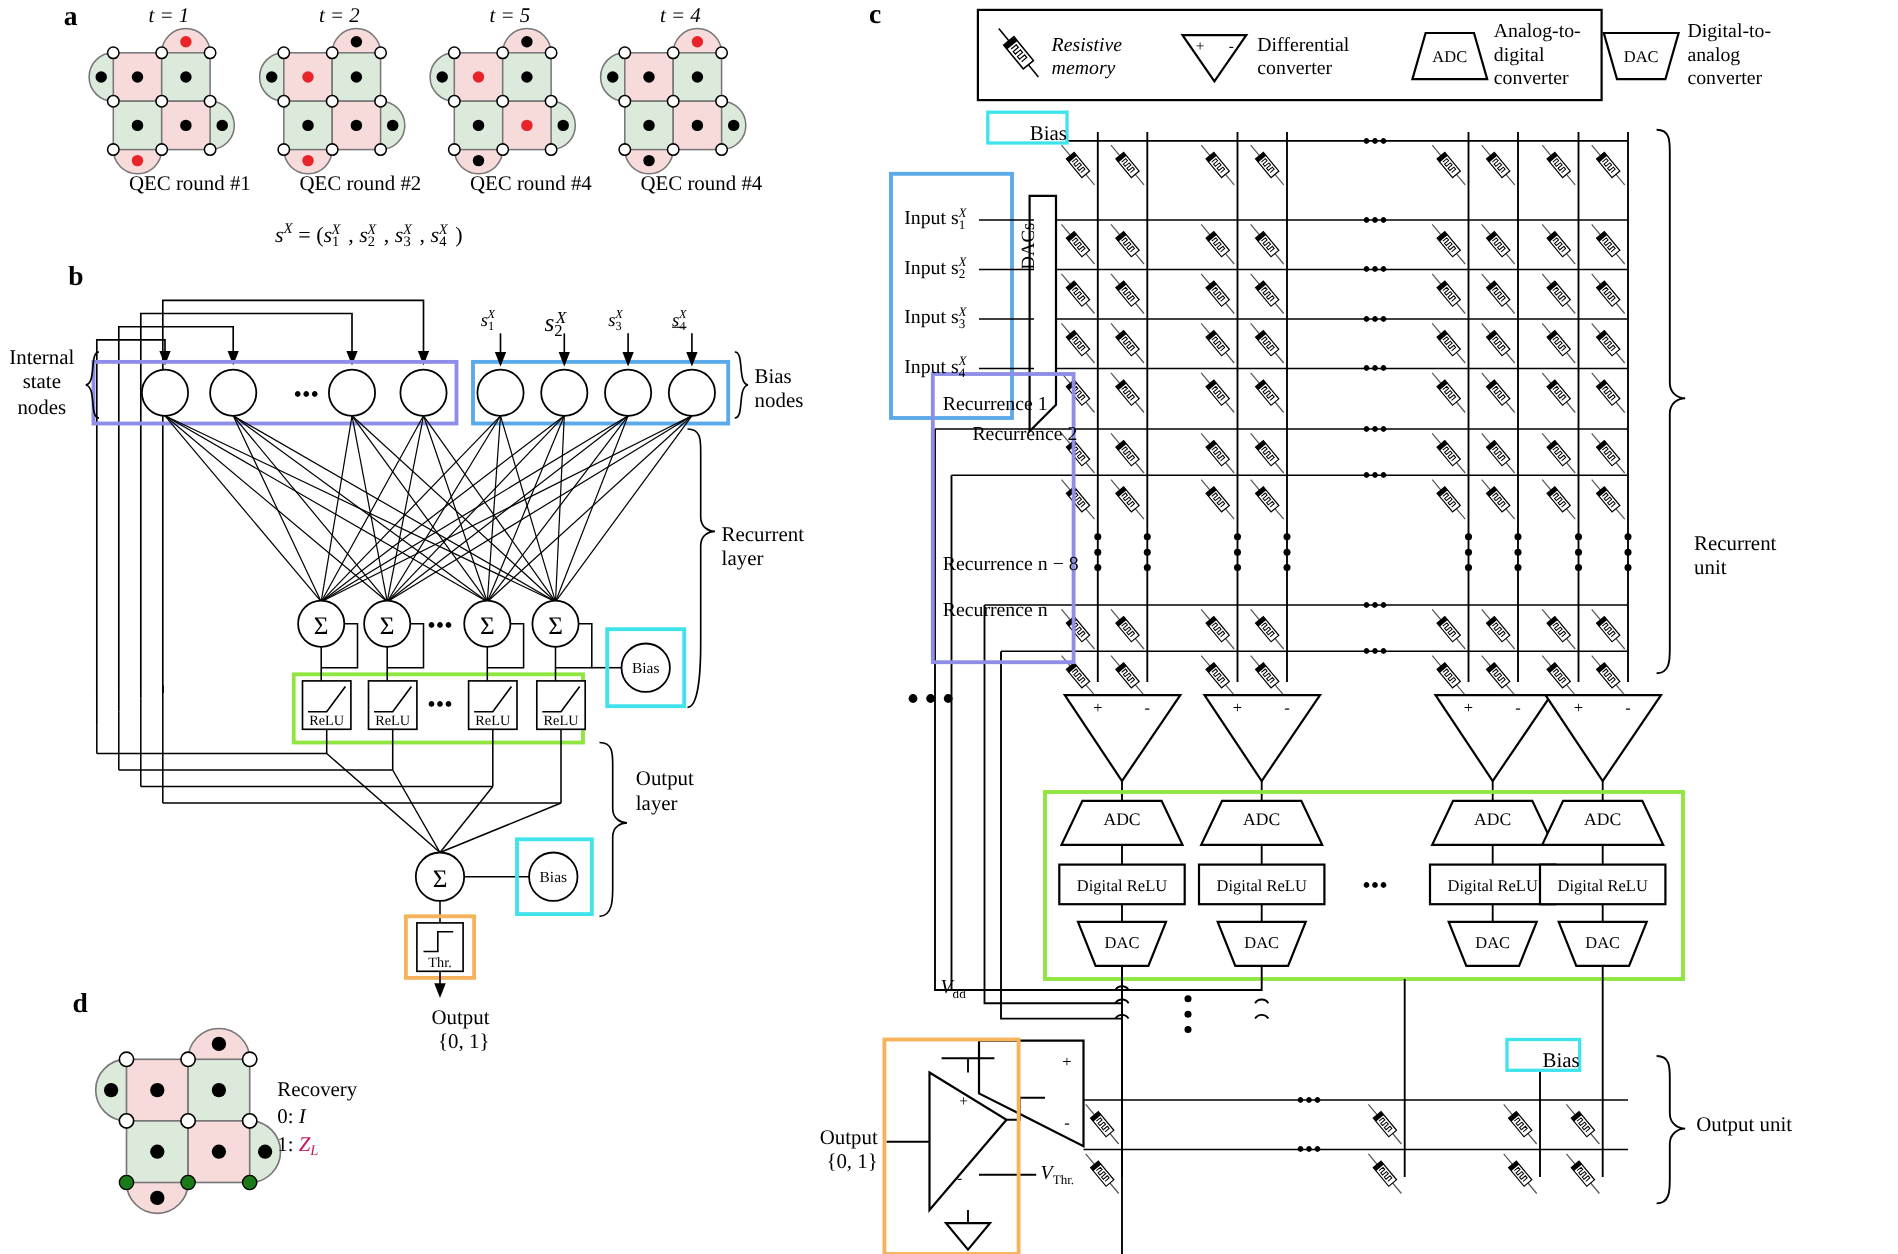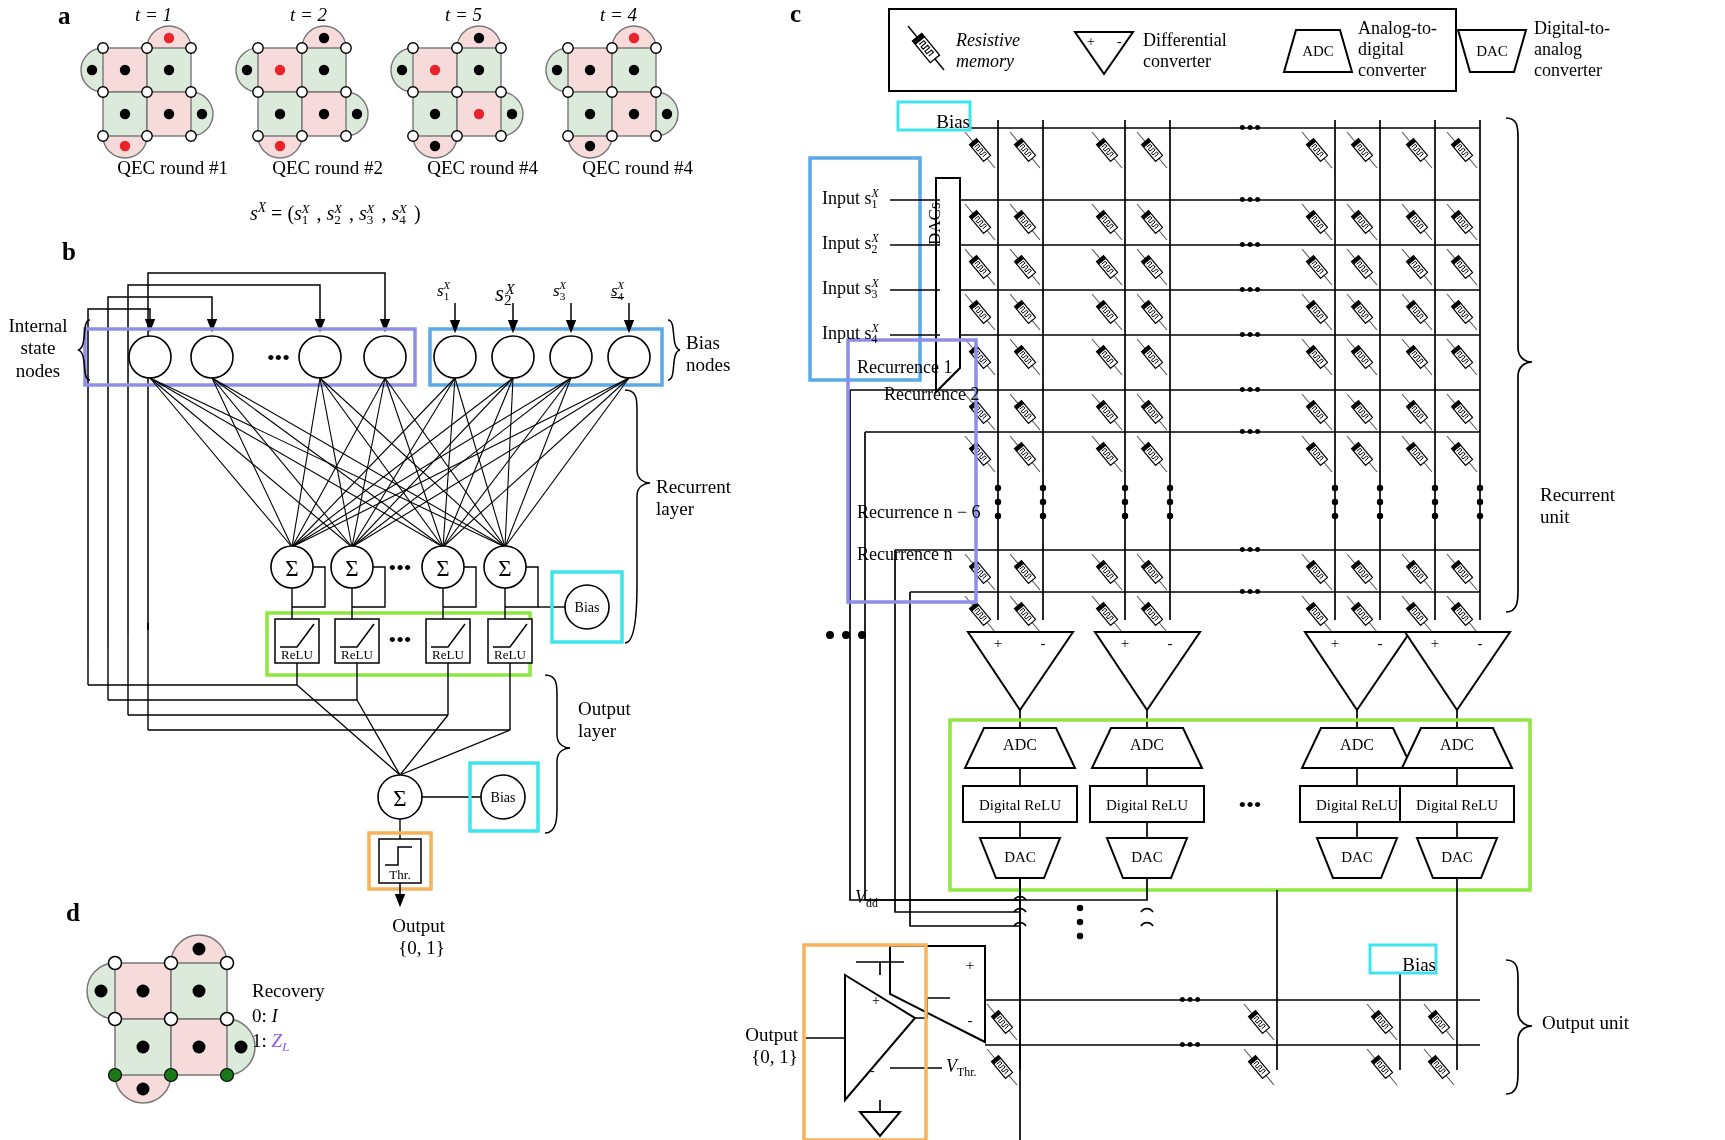--- a/index.html
+++ b/index.html
@@ -395,21 +395,21 @@
     <circle cx="147" cy="94" r="6.5" fill="#fff" stroke="#000" stroke-width="1.5"></circle>
     <circle cx="35" cy="150" r="6.5" fill="#1a7a1a" stroke="#000" stroke-width="1.2"></circle>
     <circle cx="91" cy="150" r="6.5" fill="#1a7a1a" stroke="#000" stroke-width="1.2"></circle>
     <circle cx="147" cy="150" r="6.5" fill="#1a7a1a" stroke="#000" stroke-width="1.2"></circle>
   </g>
 </svg>
 
 <div style="position:absolute;left:252px;top:978px;font-size:19px;line-height:1.32;">
   <div>Recovery</div>
   <div><span>0:</span> <span class="ital">I</span></div>
-  <div><span>1:</span> <span class="ital" style="color:#8b5cf6;"><span>Z</span><span style="font-size:0.7em;position:relative;top:4px;">L</span></span></div>
+  <div><span>1:</span> <span class="ital" style="color:#be185d;"><span>Z</span><span style="font-size:0.7em;position:relative;top:4px;">L</span></span></div>
 </div>
 
 <div class="panel-letter" style="left:790px;top:0px;">c</div>
 
 <div style="position:absolute;left:888px;top:8px;width:565px;height:80px;border:2.5px solid #000;background:#fff;"></div>
 
 <svg style="position:absolute;left:902px;top:22px;" width="48" height="52" viewBox="0 0 48 52">
   <line x1="6" y1="4" x2="42" y2="48" stroke="#000" stroke-width="1.4"></line>
   <g transform="translate(24,26) rotate(50.7)">
     <rect x="-14" y="-6" width="28" height="12" fill="#fff" stroke="#000" stroke-width="1.4"></rect>
@@ -783,21 +783,21 @@
 
 <div style="position:absolute;left:822px;top:188px;font-size:18px;white-space:nowrap;"><span class="ital" style="font-style:normal;">Input s</span><span style="font-size:0.66em;position:relative;top:4px;">1</span><span style="font-size:0.66em;position:relative;top:-7px;left:-6px;" class="ital">X</span></div>
 <div style="position:absolute;left:822px;top:233px;font-size:18px;white-space:nowrap;"><span>Input s</span><span style="font-size:0.66em;position:relative;top:4px;">2</span><span style="font-size:0.66em;position:relative;top:-7px;left:-6px;" class="ital">X</span></div>
 <div style="position:absolute;left:822px;top:278px;font-size:18px;white-space:nowrap;"><span>Input s</span><span style="font-size:0.66em;position:relative;top:4px;">3</span><span style="font-size:0.66em;position:relative;top:-7px;left:-6px;" class="ital">X</span></div>
 <div style="position:absolute;left:822px;top:323px;font-size:18px;white-space:nowrap;"><span>Input s</span><span style="font-size:0.66em;position:relative;top:4px;">4</span><span style="font-size:0.66em;position:relative;top:-7px;left:-6px;" class="ital">X</span></div>
 
 <div style="position:absolute;left:925px;top:245px;font-size:17px;transform:rotate(-90deg);transform-origin:left top;white-space:nowrap;">DACs</div>
 
 <div class="lbl" style="left:857px;top:357px;width:180px;text-align:left;font-size:18px;"><span>Recurrence 1</span></div>
 <div class="lbl" style="left:857px;top:384px;width:180px;text-align:left;font-size:18px;margin-left:27px;"><span>Recurrence 2</span></div>
-<div class="lbl" style="left:857px;top:502px;width:200px;text-align:left;font-size:18px;"><span>Recurrence n − 6</span></div>
+<div class="lbl" style="left:857px;top:502px;width:200px;text-align:left;font-size:18px;"><span>Recurrence n − 8</span></div>
 <div class="lbl" style="left:857px;top:544px;width:180px;text-align:left;font-size:18px;"><span>Recurrence n</span></div>
 
 <div class="lbl" style="left:1540px;top:484px;width:130px;text-align:left;font-size:19px;">
   <div>Recurrent</div>
   <div>unit</div>
 </div>
 <div class="lbl" style="left:1542px;top:1012px;width:130px;text-align:left;font-size:19px;">Output unit</div>
 
 <div style="position:absolute;left:855px;top:887px;font-size:18px;"><span class="ital">V</span><span style="font-size:0.66em;position:relative;top:4px;">dd</span></div>
 <div style="position:absolute;left:946px;top:1056px;font-size:18px;"><span class="ital">V</span><span style="font-size:0.66em;position:relative;top:4px;">Thr.</span></div>

